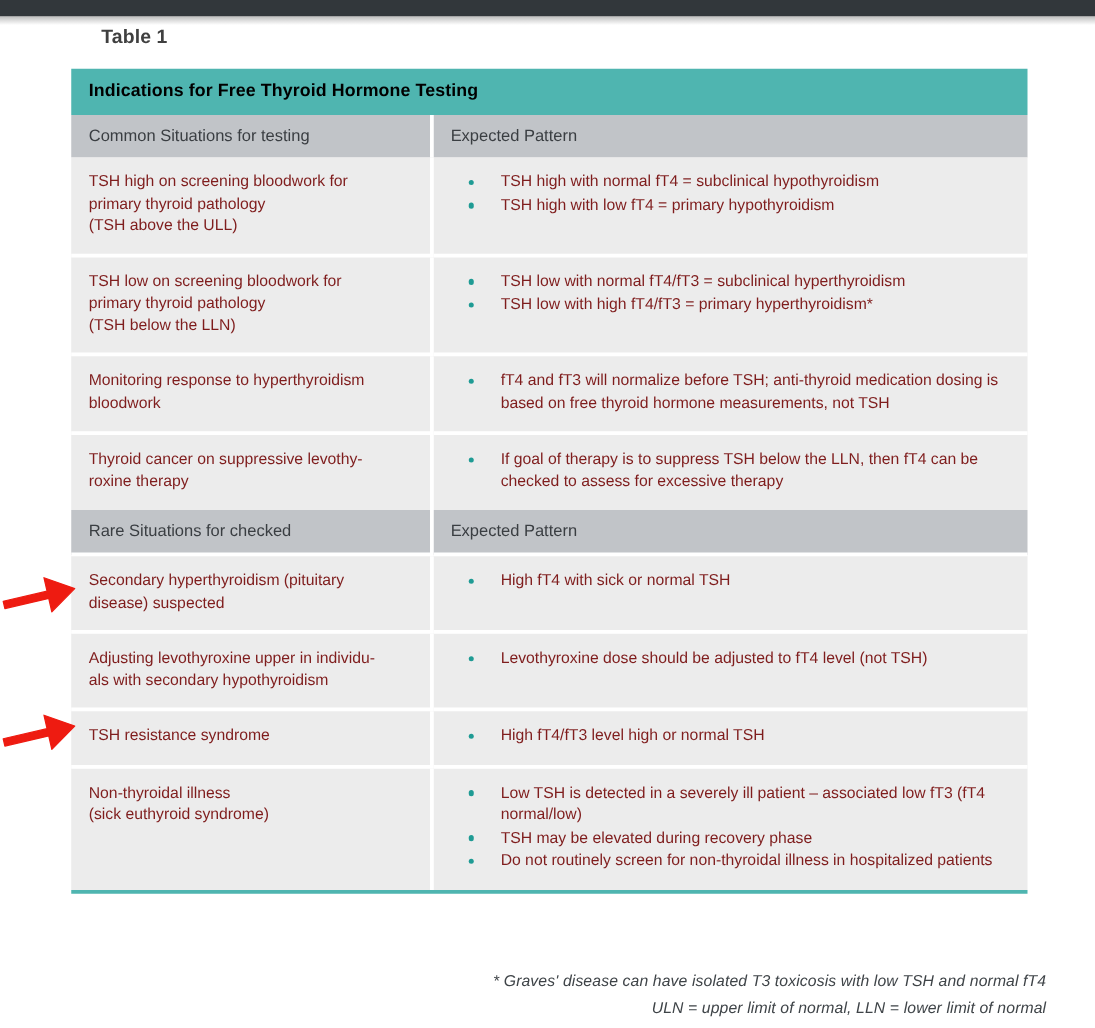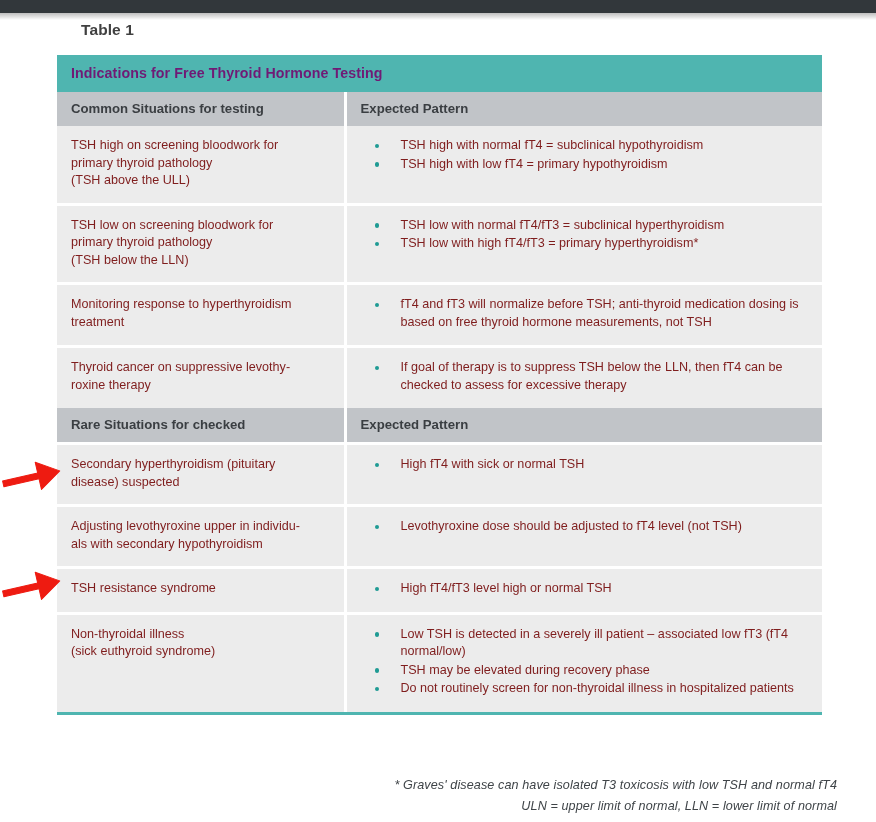--- a/index.html
+++ b/index.html
@@ -60,35 +60,34 @@
     width: 765px;
     border-collapse: collapse;
     table-layout: fixed;
   }
   table.tbl col.c1 { width: 288px; }
   table.tbl col.c2 { width: 477px; }
 
   
   tr.title-row td {
     background: #4fb5b0;
-    color: #701a75;
+    color: #000000;
     font-size: 14.2px;
     font-weight: bold;
     padding: 10px 16px 11px 14px;
     letter-spacing: 0.1px;
   }
 
   
   tr.section-row td {
     background: #c1c4c8;
     color: #3a3e42;
     font-size: 13.2px;
     padding: 9px 14px 10px 14px;
     vertical-align: middle;
-    font-weight: bold;
   }
   tr.section-row td.c-left { border-right: 3px solid #ffffff; }
 
   
   tr.data-row td {
     background: #ececec;
     color: #7f1d1d;
     font-size: 12.6px;
     line-height: 17.5px;
     vertical-align: top;
@@ -205,21 +204,21 @@
             <ul class="patterns">
               <li><span class="bullet"></span><span>TSH low with normal fT4/fT3 = subclinical hyperthyroidism</span></li>
               <li><span class="bullet"></span><span>TSH low with high fT4/fT3 = primary hyperthyroidism*</span></li>
             </ul>
           </td>
         </tr>
 
         <tr class="data-row">
           <td class="c-left">
             <span class="situation">Monitoring response to hyperthyroidism
-treatment</span>
+bloodwork</span>
           </td>
           <td>
             <ul class="patterns">
               <li><span class="bullet"></span><span>fT4 and fT3 will normalize before TSH; anti-thyroid medication dosing is based on free thyroid hormone measurements, not TSH</span></li>
             </ul>
           </td>
         </tr>
 
         <tr class="data-row">
           <td class="c-left">

